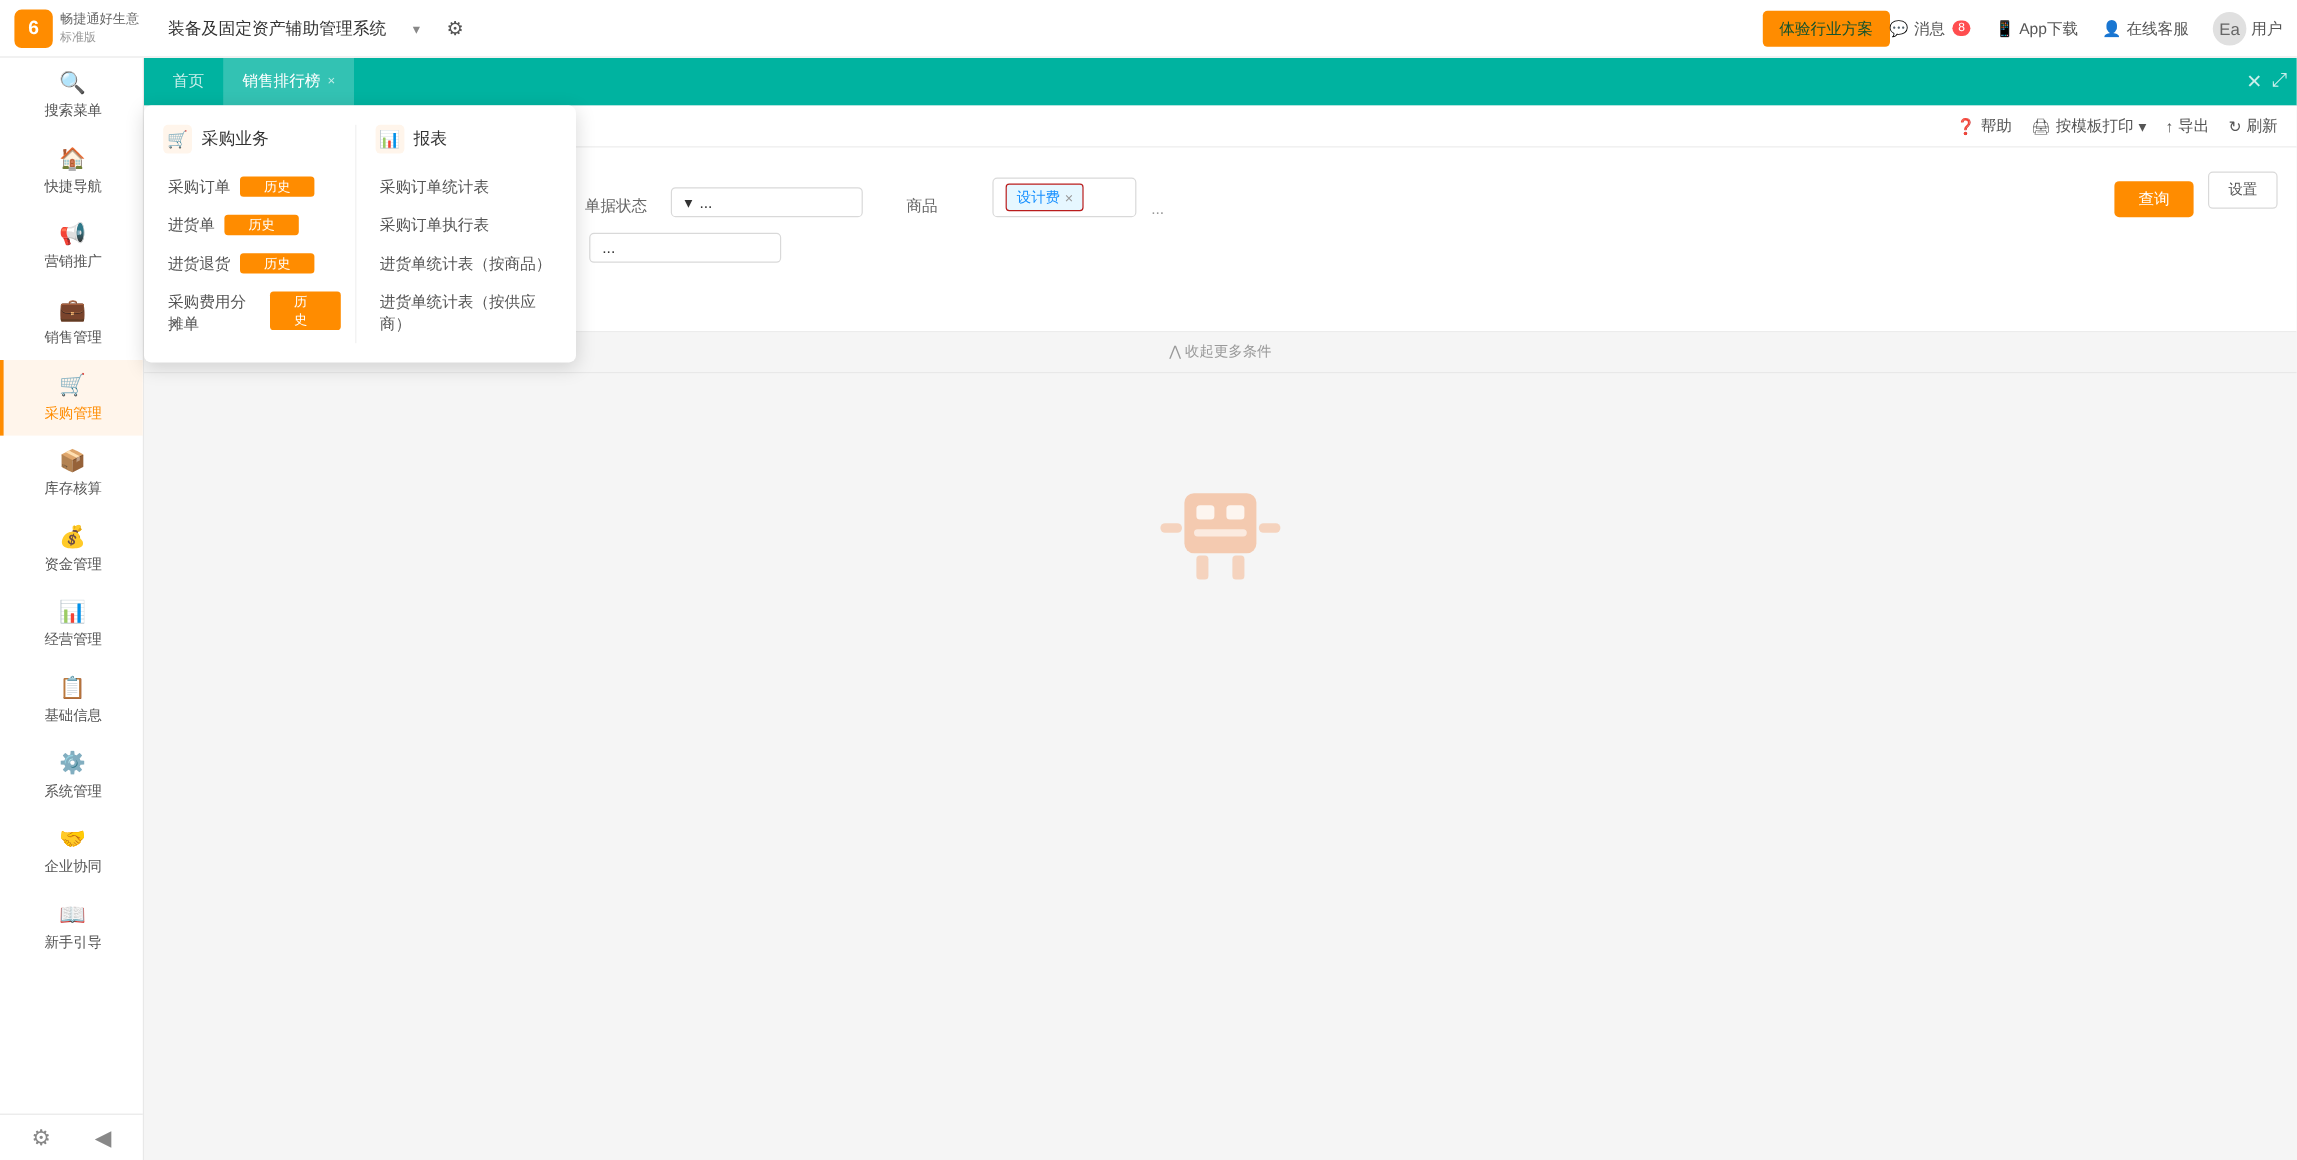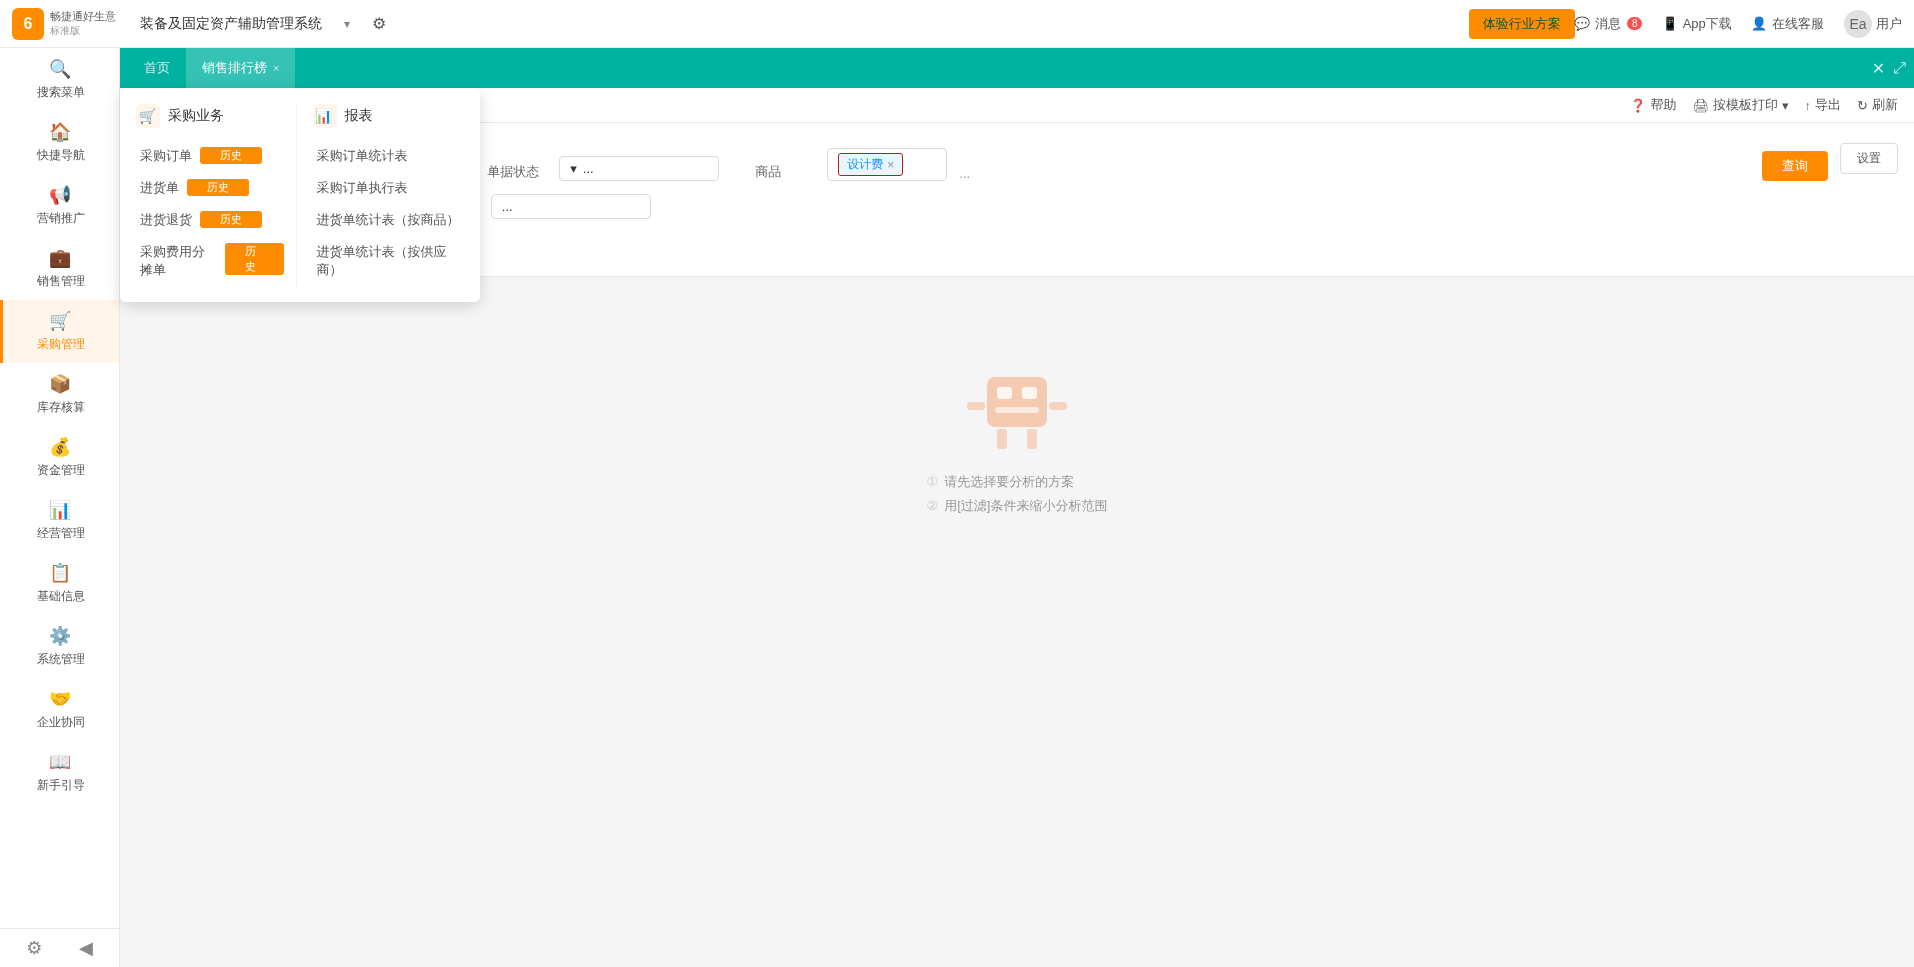--- a/index.html
+++ b/index.html
@@ -518,39 +518,39 @@
 
       <div class="filter-row">
         <span class="filter-label">客户</span>
         <div class="filter-input" style="min-width:160px;">
           <span>...</span>
         </div>
         <span style="color:#999;cursor:pointer;">...</span>
       </div>
     </div>
 
+    <div class="collapse-btn">
+      <span>⋀</span>
+      <span>收起更多条件</span>
+    </div>
 
     <div class="empty-state">
       <div class="empty-icon">
         <svg width="120" height="100" viewBox="0 0 120 100">
 
           <rect x="30" y="20" width="60" height="50" rx="8" fill="#f4a06c" opacity="0.5"></rect>
           <rect x="40" y="30" width="15" height="12" rx="3" fill="#fff" opacity="0.8"></rect>
           <rect x="65" y="30" width="15" height="12" rx="3" fill="#fff" opacity="0.8"></rect>
           <rect x="38" y="50" width="44" height="6" rx="3" fill="#fff" opacity="0.6"></rect>
           <rect x="10" y="45" width="18" height="8" rx="4" fill="#f4a06c" opacity="0.4"></rect>
           <rect x="92" y="45" width="18" height="8" rx="4" fill="#f4a06c" opacity="0.4"></rect>
           <rect x="40" y="72" width="10" height="20" rx="3" fill="#f4a06c" opacity="0.4"></rect>
           <rect x="70" y="72" width="10" height="20" rx="3" fill="#f4a06c" opacity="0.4"></rect>
         </svg>
       </div>
-      <div class="empty-text">
-        <p><span style="color:#ccc;margin-right:6px;">①</span>请先选择要分析的方案</p>
-        <p><span style="color:#ccc;margin-right:6px;">②</span>用[过滤]条件来缩小分析范围</p>
-      </div>
     </div>
   </div>
 </div>
 
 <div class="dropdown-menu">
 
   <div class="dropdown-col">
     <div class="dropdown-header">
       <div class="dropdown-header-icon">🛒</div>
       <span>采购业务</span>

